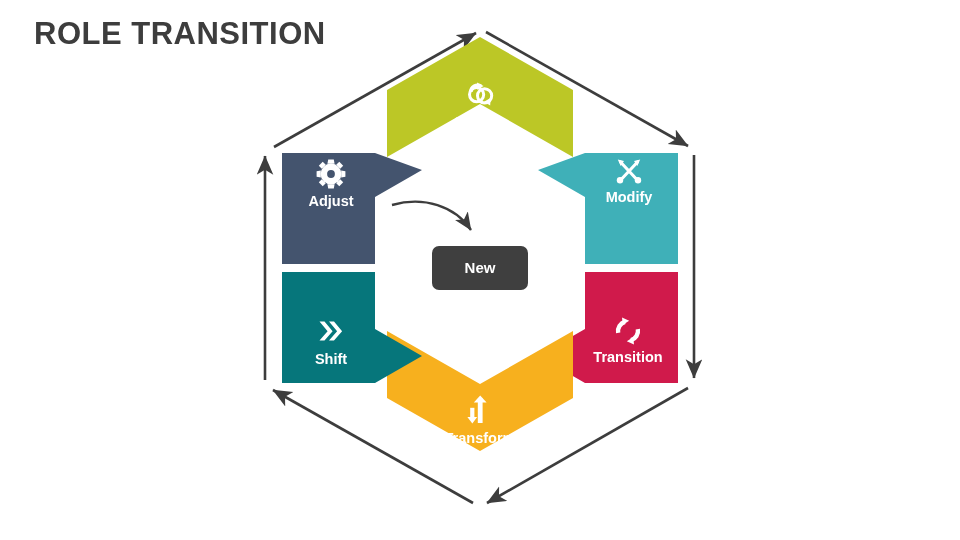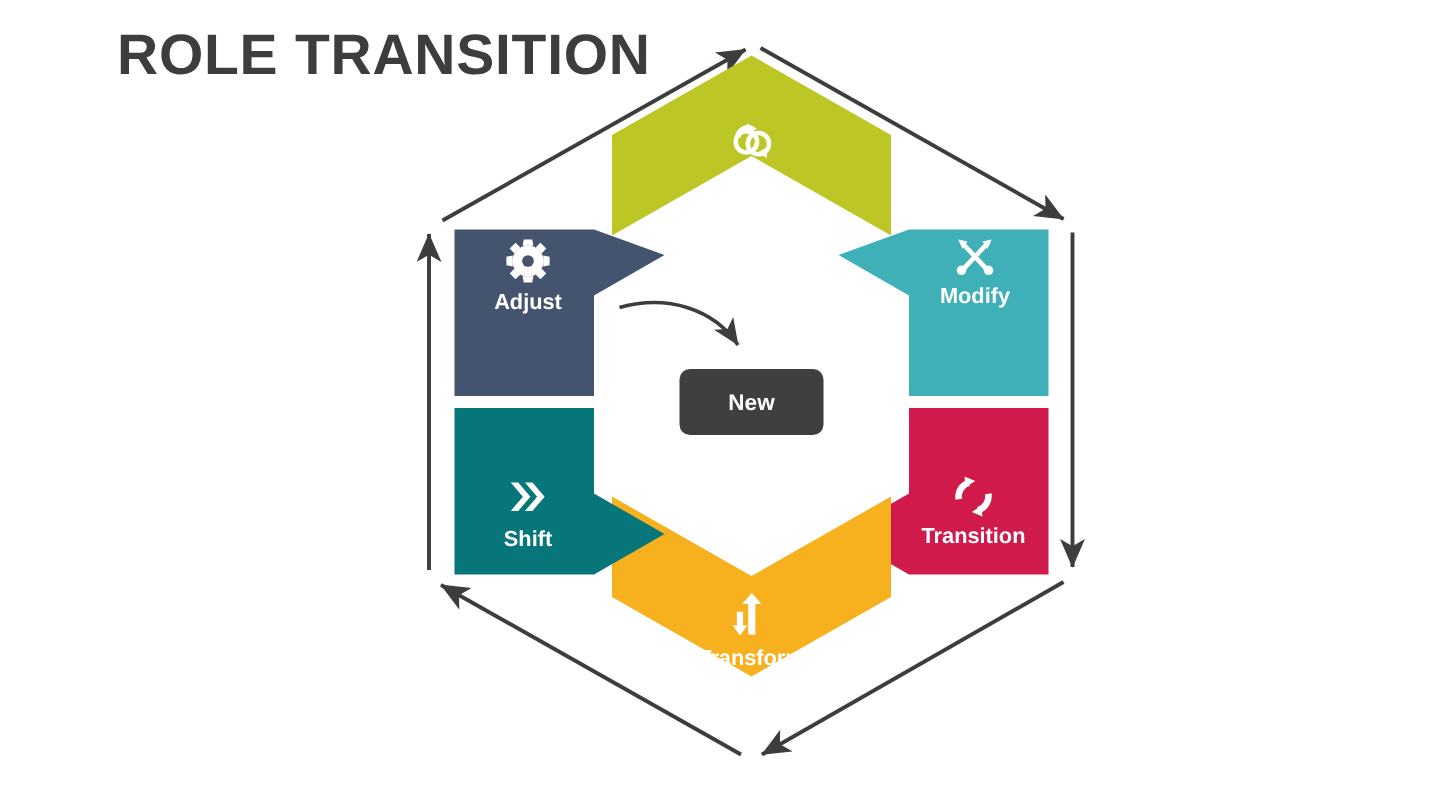--- a/index.html
+++ b/index.html
@@ -20,36 +20,34 @@
     left: 0; top: 0;
     width: 960px;
     height: 540px;
     background: #ffffff;
   }
 
   #page-title {
     position: absolute;
     left: 34px;
     top: 16px;
-    font-size: 38px;
+    font-size: 31px;
     font-weight: bold;
     letter-spacing: 0.5px;
     color: #3d3d3d;
     font-family: "Liberation Sans", sans-serif;
     white-space: nowrap;
-    margin-left: 44px;
   }
 
   #diagram-wrap {
     position: absolute;
     left: 0;
     top: 0;
     width: 785px;
     height: 540px;
-    margin-left: 21px;
   }
 
   svg.diagram {
     display: block;
     width: 960px;
     height: 540px;
   }
 
   .seg-label {
     font-family: "Liberation Sans", sans-serif;

